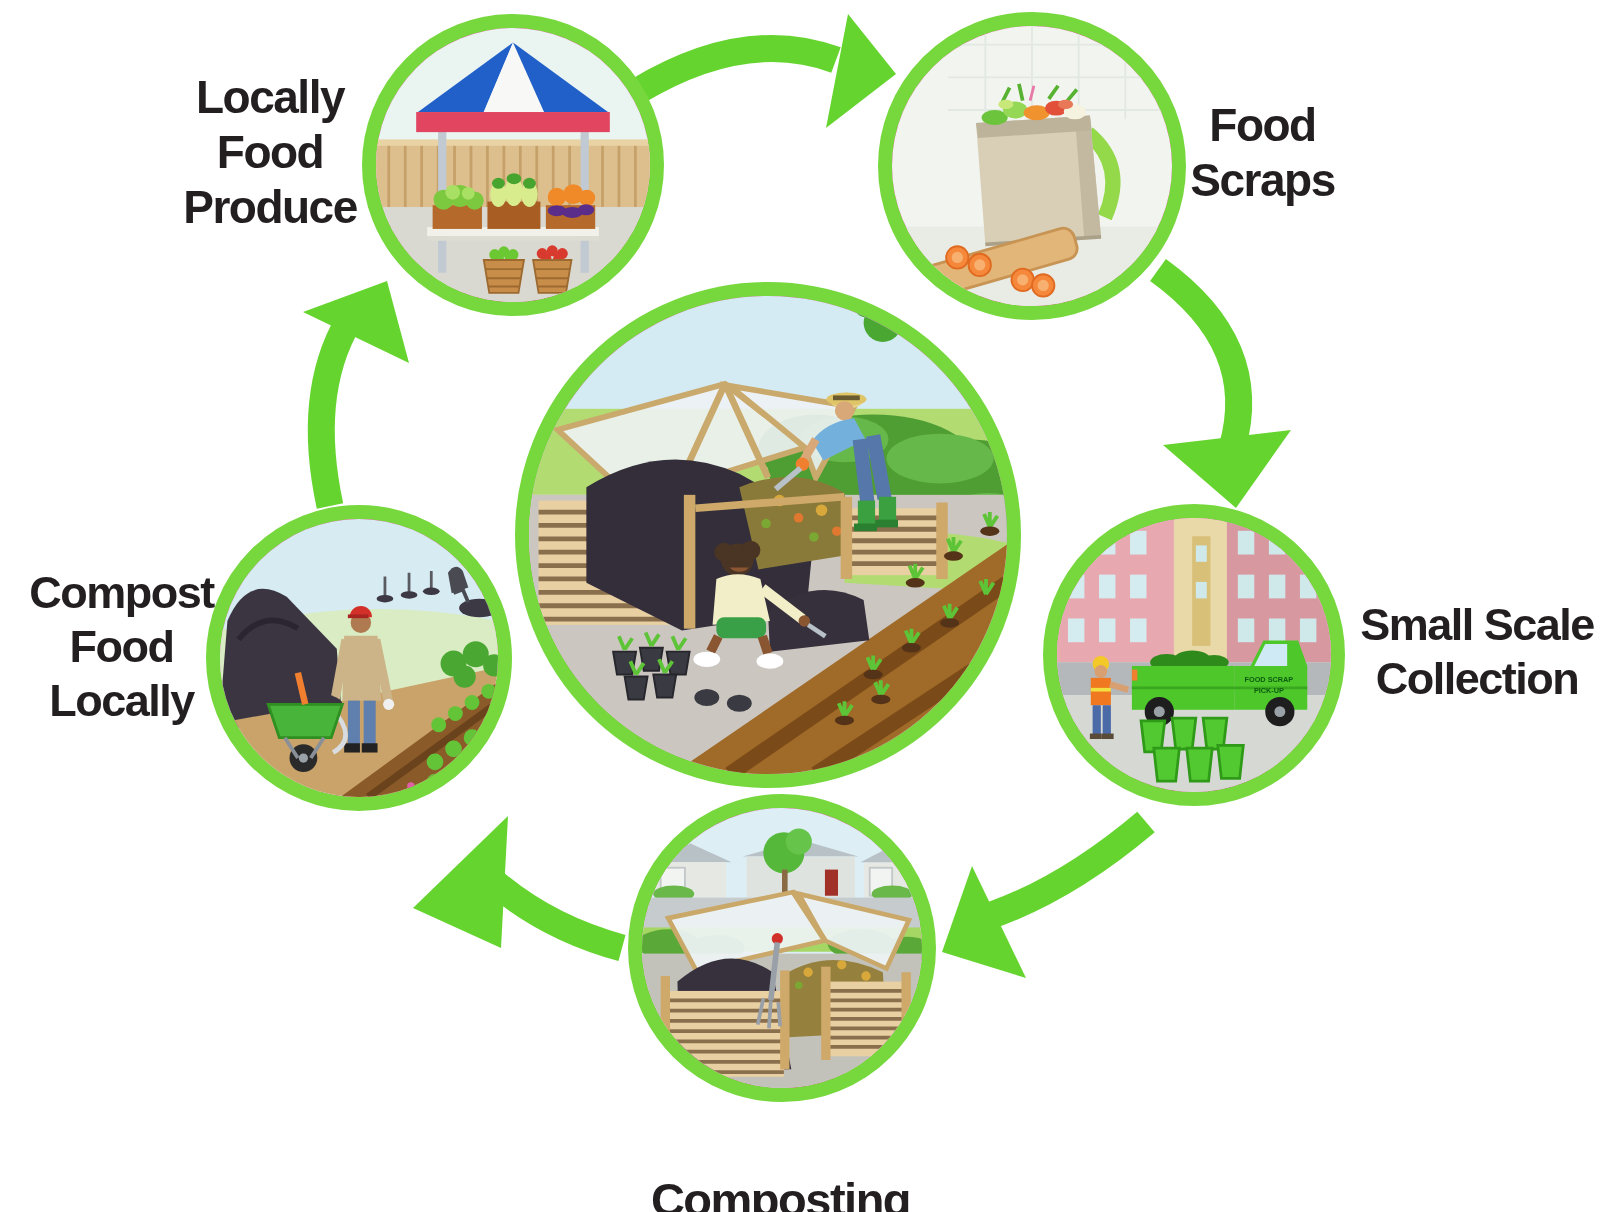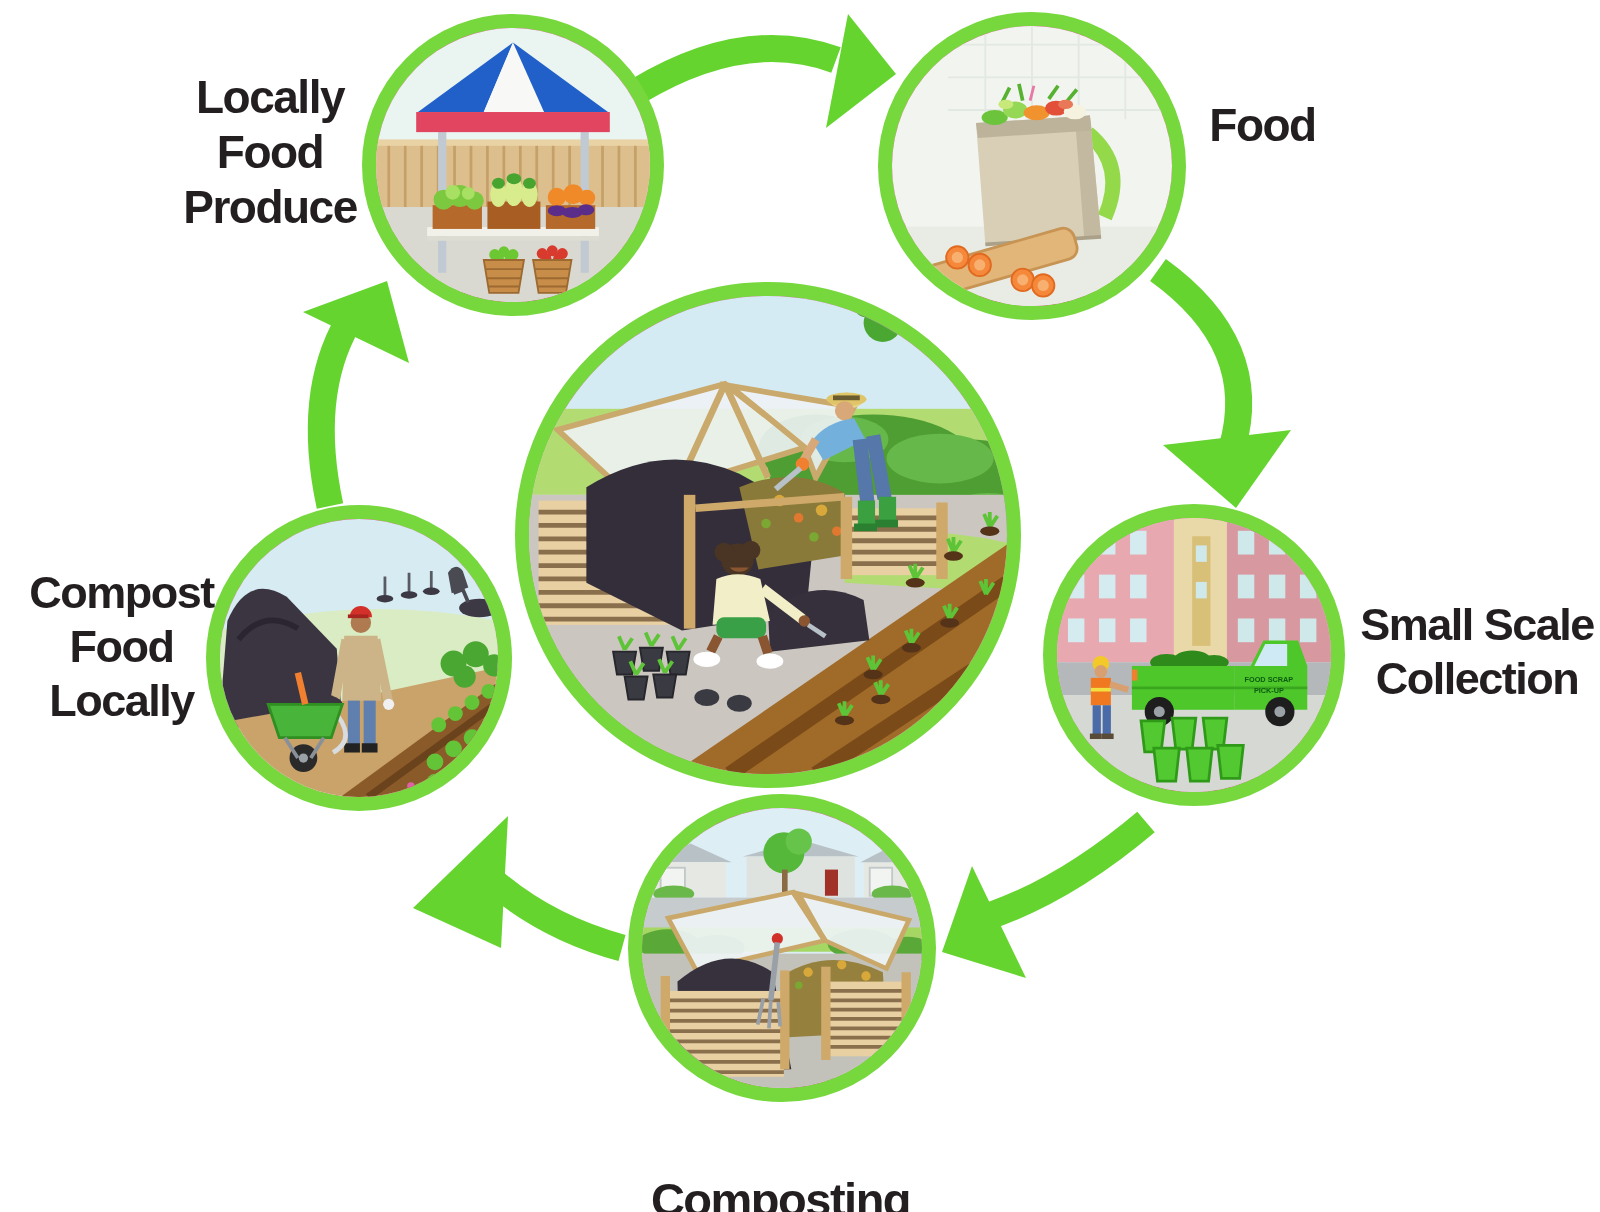--- a/index.html
+++ b/index.html
@@ -506,20 +506,21 @@
     </svg>
   </div>
 
   <div class="label l-produce">
     <div>Locally</div>
     <div>Food</div>
     <div>Produce</div>
   </div>
   <div class="label l-scraps">
     <div>Food</div>
+    <div>Scraps</div>
   </div>
   <div class="label l-collect">
     <div>Small Scale</div>
     <div>Collection</div>
   </div>
   <div class="label l-compost">
     <div>Composting</div>
   </div>
   <div class="label l-used">
     <div>Compost</div>

